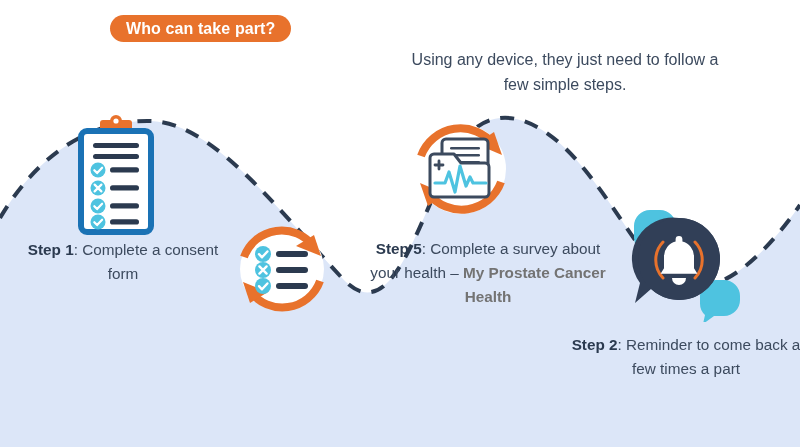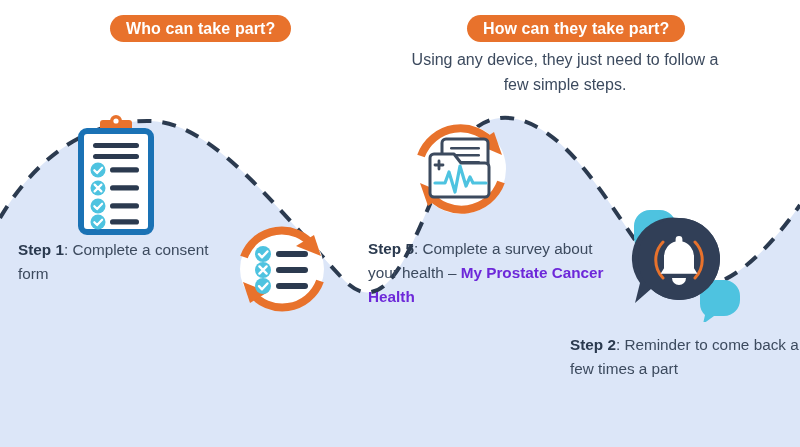--- a/index.html
+++ b/index.html
@@ -46,27 +46,27 @@
     color: #3c4a5e;
     font-size: 16px;
     line-height: 25px;
     white-space: pre-line;
   }
   #intro-left  { left: 40px;  top: 47px; width: 320px; }
   #intro-right { left: 400px; top: 47px; width: 330px; }
 
   .step-text {
     position: absolute;
-    text-align: left;
+    text-align: center;
     color: #3c4a5e;
     font-size: 15.3px;
     line-height: 24px;
   }
   .step-text .lbl { font-weight: bold; color: #2b3a4f; }
-  .step-text .strong { font-weight: bold; color: #6d28d9; }
+  .step-text .strong { font-weight: bold; color: #737373; }
 
   #step1-text { left: 18px;  top: 238px; width: 210px; }
   #step2-text { left: 135px; top: 333px; width: 290px; }
   #step3-text { left: 368px; top: 237px; width: 240px; }
   #step4-text { left: 570px; top: 333px; width: 232px; }
 
   .icon-wrap { position: absolute; }
   #icon-step1 { left: 72px;  top: 115px; width: 88px;  height: 122px; }
   #icon-step2 { left: 226px; top: 213px; width: 112px; height: 112px; }
   #icon-step3 { left: 402px; top: 110px; width: 118px; height: 118px; }
@@ -89,21 +89,20 @@
     <path id="wave-dash" d="M 0,218
              C 40,150 95,120 150,121
              C 210,122 270,200 342,278
              C 400,341 425,180 468,135
              C 500,101 545,120 585,170
              C 620,213 645,262 668,278
              C 710,307 760,262 800,205" fill="none" stroke="#2b3a4f" stroke-width="4" stroke-dasharray="14 11" stroke-linecap="butt"></path>
   </svg>
 
   <div class="pill" id="pill-left">Who can take part?</div>
-  <div class="pill" id="pill-right">How can they take part?</div>
 
   <div class="intro" id="intro-right">Using any device, they just need to follow a
 few simple steps.</div>
 
   <div class="icon-wrap" id="icon-step1">
     <svg viewBox="0 0 88 122" width="88" height="122">
 
       <rect x="28" y="5" width="32" height="18" rx="3" fill="#e8722c"></rect>
       <circle cx="44" cy="6" r="6" fill="#e8722c"></circle>
       <circle cx="44" cy="6" r="2.6" fill="#ffffff"></circle>

